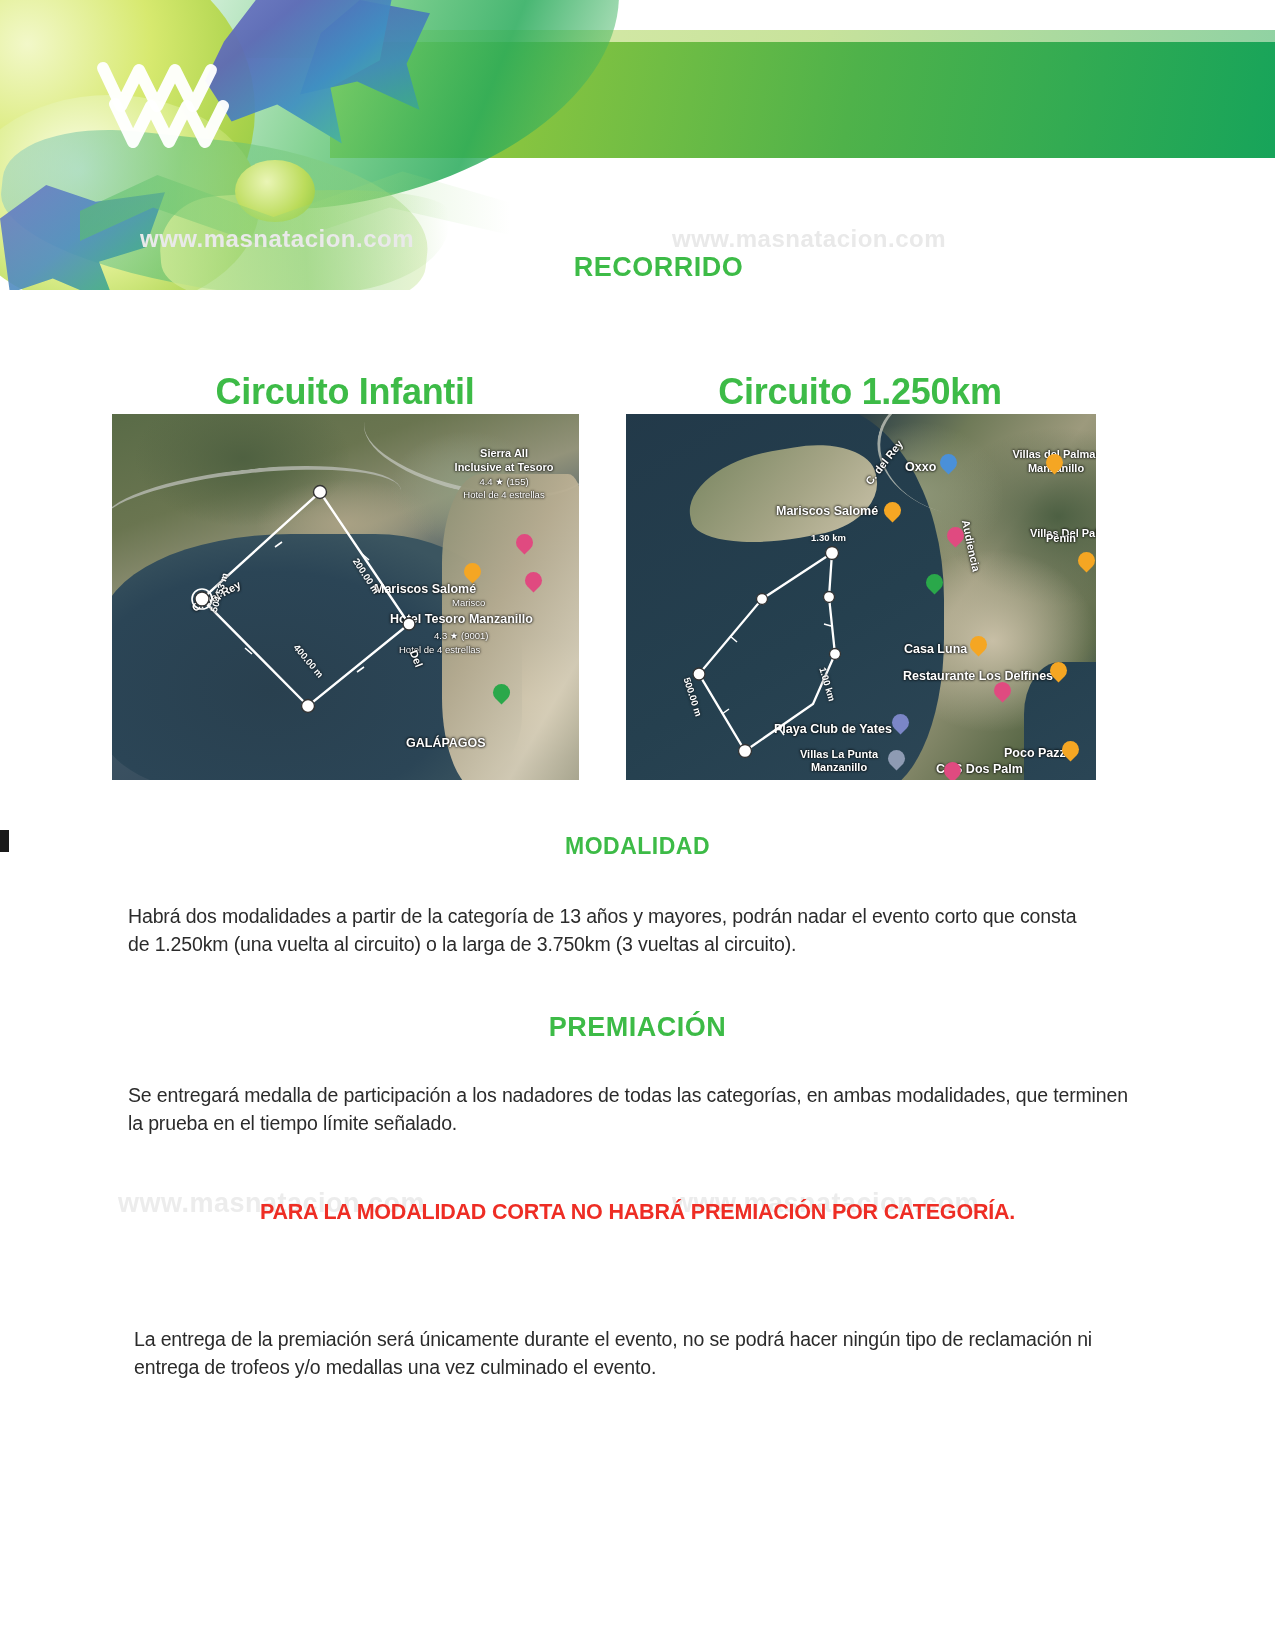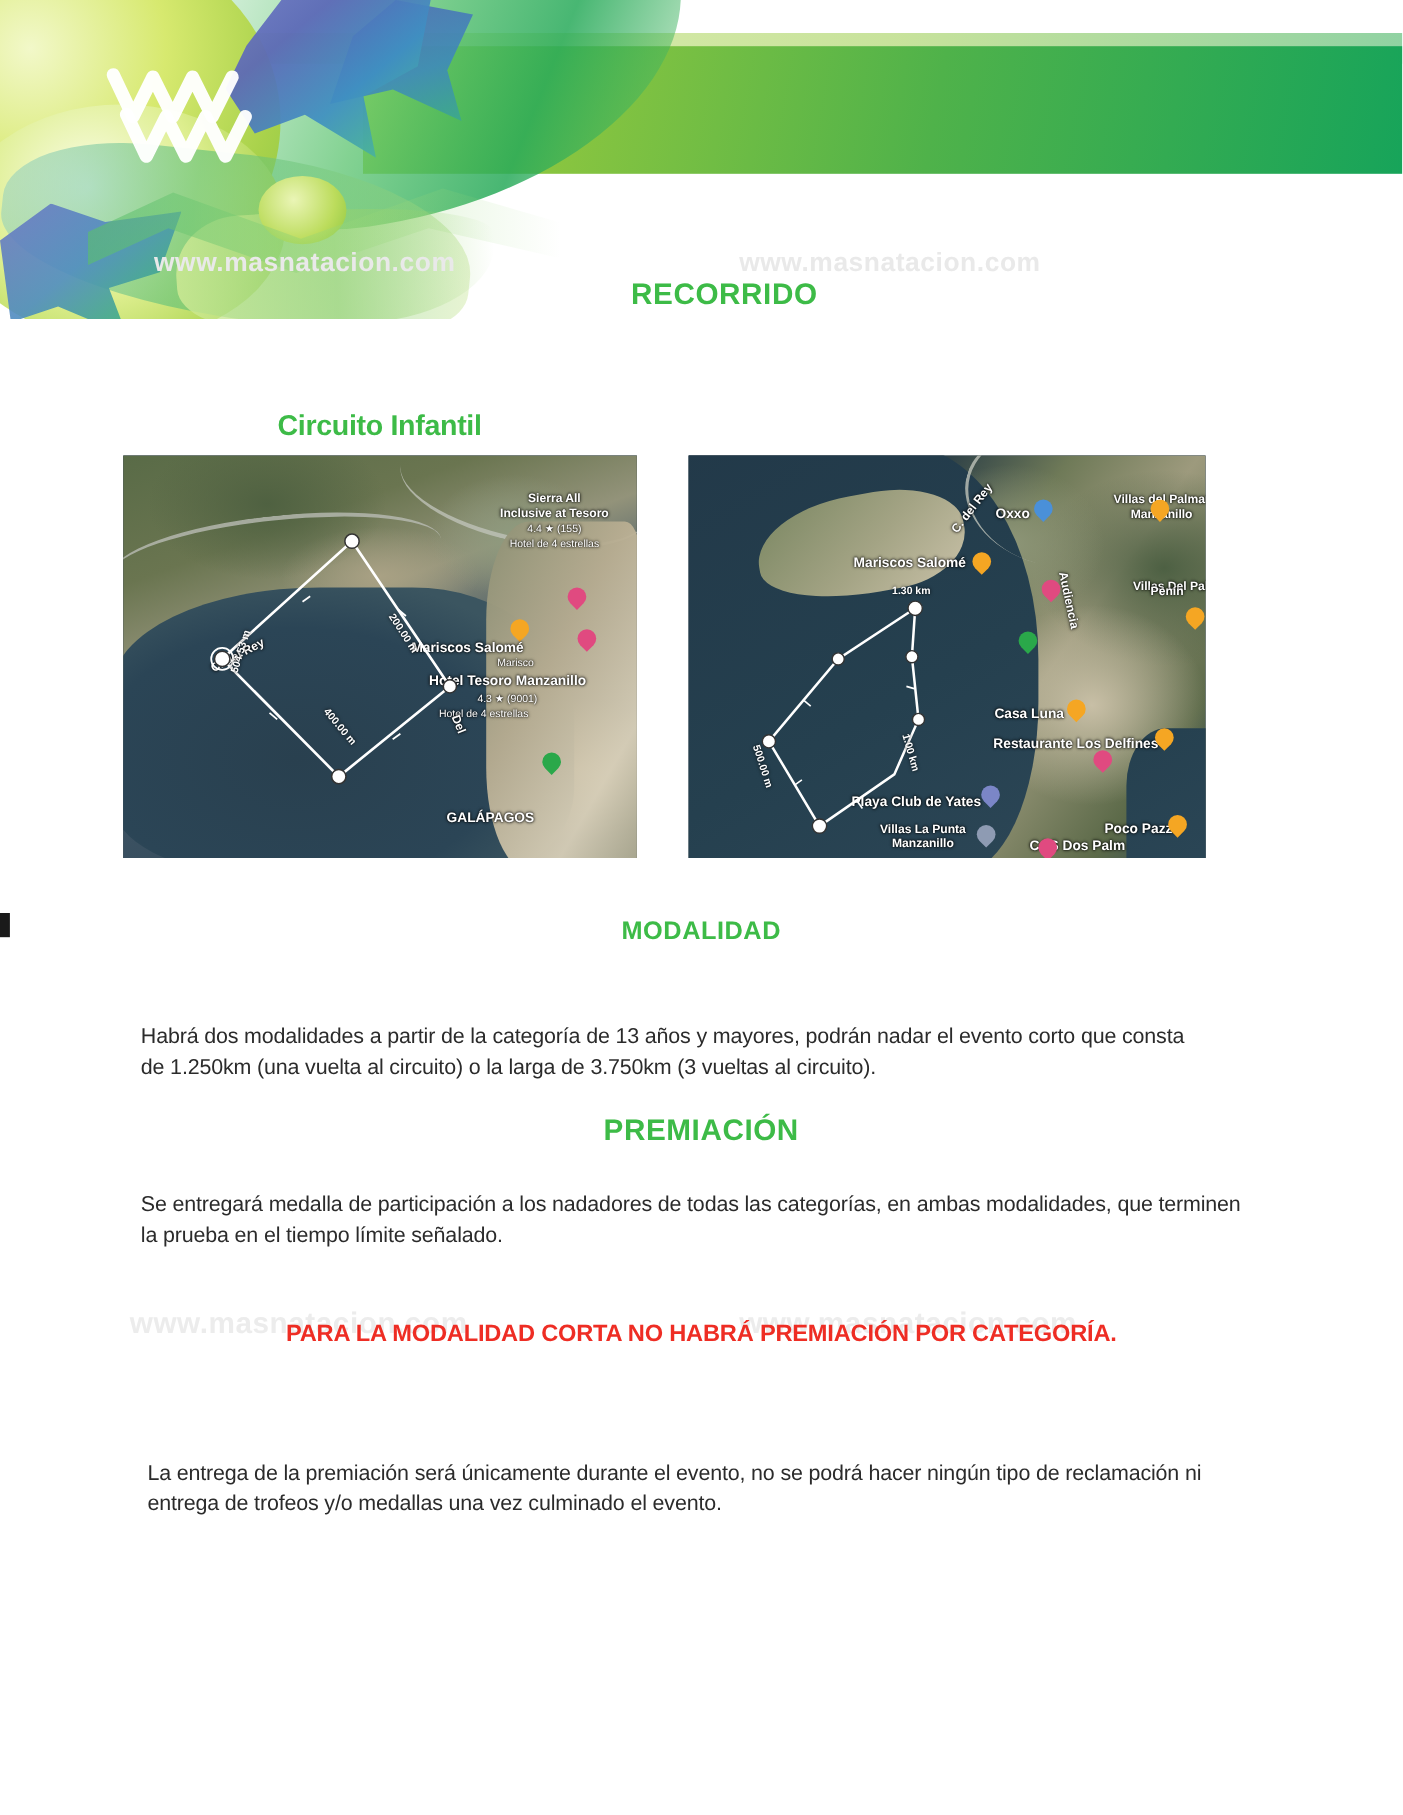--- a/index.html
+++ b/index.html
@@ -80,21 +80,21 @@
     letter-spacing:-.15px;
   }
   .red-line{
     position:absolute;color:#ee2d24;font-weight:700;font-size:21.5px;
     text-align:center;letter-spacing:-.2px;
     font-family:"Liberation Sans",sans-serif;
   }
 
   
   .map-title{
-    position:absolute;color:#3dbb47;font-size:26px;font-weight:700;
+    position:absolute;color:#3dbb47;font-size:36px;font-weight:700;
     text-align:center;letter-spacing:-.3px;
     font-family:"Liberation Sans",sans-serif;
   }
   .map{
     position:absolute;overflow:hidden;background:#20303a;
   }
   .map .terrain{position:absolute;inset:0;}
   .water{position:absolute;background:#2a4354;}
   .land{position:absolute;}
   .mlabel{
@@ -229,20 +229,21 @@
         <circle cx="196" cy="292" r="6.5"></circle>
         <circle cx="90" cy="185" r="7"></circle>
       </g>
       <circle cx="90" cy="185" r="10" fill="none" stroke="#ffffff" stroke-width="1.6"></circle>
     </svg>
     <div class="dist" style="left:96px;top:196px;transform:rotate(-73deg);transform-origin:left top;">504.53 m</div>
     <div class="dist" style="left:248px;top:142px;transform:rotate(57deg);transform-origin:left top;">200.00 m</div>
     <div class="dist" style="left:188px;top:228px;transform:rotate(50deg);transform-origin:left top;">400.00 m</div>
   </div>
 
+  <div class="map-title" style="left:625px;top:371px;width:470px;">Circuito 1.250km</div>
 
   <div class="map" style="left:626px;top:414px;width:470px;height:366px;">
     <div class="terrain" style="background:
            radial-gradient(ellipse 150px 130px at 78% 62%, #c8bfa6 0%, rgba(200,191,166,0) 70%),
            radial-gradient(ellipse 120px 100px at 62% 22%, #8e9678 0%, rgba(142,150,120,0) 72%),
            radial-gradient(ellipse 160px 120px at 92% 28%, #4d6043 0%, rgba(77,96,67,0) 74%),
            linear-gradient(125deg,#243b4c 0%,#27405170 30%,#6f7a58 48%,#9d9a7d 64%,#5c6a49 86%,#2c4657 100%);"></div>
     <div class="water" style="left:-12px;top:-10px;width:330px;height:390px;
                 background:linear-gradient(150deg,#223949 0%,#25404f 60%,#2c4656 100%);
                 border-radius:0 38% 22% 0/0 50% 40% 0;"></div>
@@ -332,21 +333,21 @@
         <circle cx="203" cy="183" r="5.5"></circle>
       </g>
     </svg>
     <div class="dist" style="left:185px;top:118px;">1.30 km</div>
     <div class="dist" style="left:202px;top:252px;transform:rotate(74deg);transform-origin:left top;">1.00 km</div>
     <div class="dist" style="left:66px;top:262px;transform:rotate(72deg);transform-origin:left top;">500.00 m</div>
   </div>
 
   <div class="sec-title" style="left:0;top:833px;width:1275px;font-size:23px;">MODALIDAD</div>
 
-  <div class="para" style="left:128px;top:903px;width:975px;margin-top:26px;">Habrá dos modalidades a partir de la categoría de 13 años y mayores, podrán nadar el evento corto que consta de 1.250km (una vuelta al circuito) o la larga de 3.750km (3 vueltas al circuito).</div>
+  <div class="para" style="left:128px;top:903px;width:975px;">Habrá dos modalidades a partir de la categoría de 13 años y mayores, podrán nadar el evento corto que consta de 1.250km (una vuelta al circuito) o la larga de 3.750km (3 vueltas al circuito).</div>
 
   <div class="sec-title" style="left:0;top:1012px;width:1275px;font-size:27px;">PREMIACIÓN</div>
 
   <div class="para" style="left:128px;top:1082px;width:1010px;">Se entregará medalla de participación a los nadadores de todas las categorías, en ambas modalidades, que terminen la prueba en el tiempo límite señalado.</div>
 
   <div class="red-line" style="left:0;top:1200px;width:1275px;">PARA LA MODALIDAD CORTA NO HABRÁ PREMIACIÓN POR CATEGORÍA.</div>
 
 
   <div class="para" style="left:134px;top:1326px;width:965px;">La entrega de la premiación será únicamente durante el evento, no se podrá hacer ningún tipo de reclamación ni entrega de trofeos y/o medallas una vez culminado el evento.</div>
 

